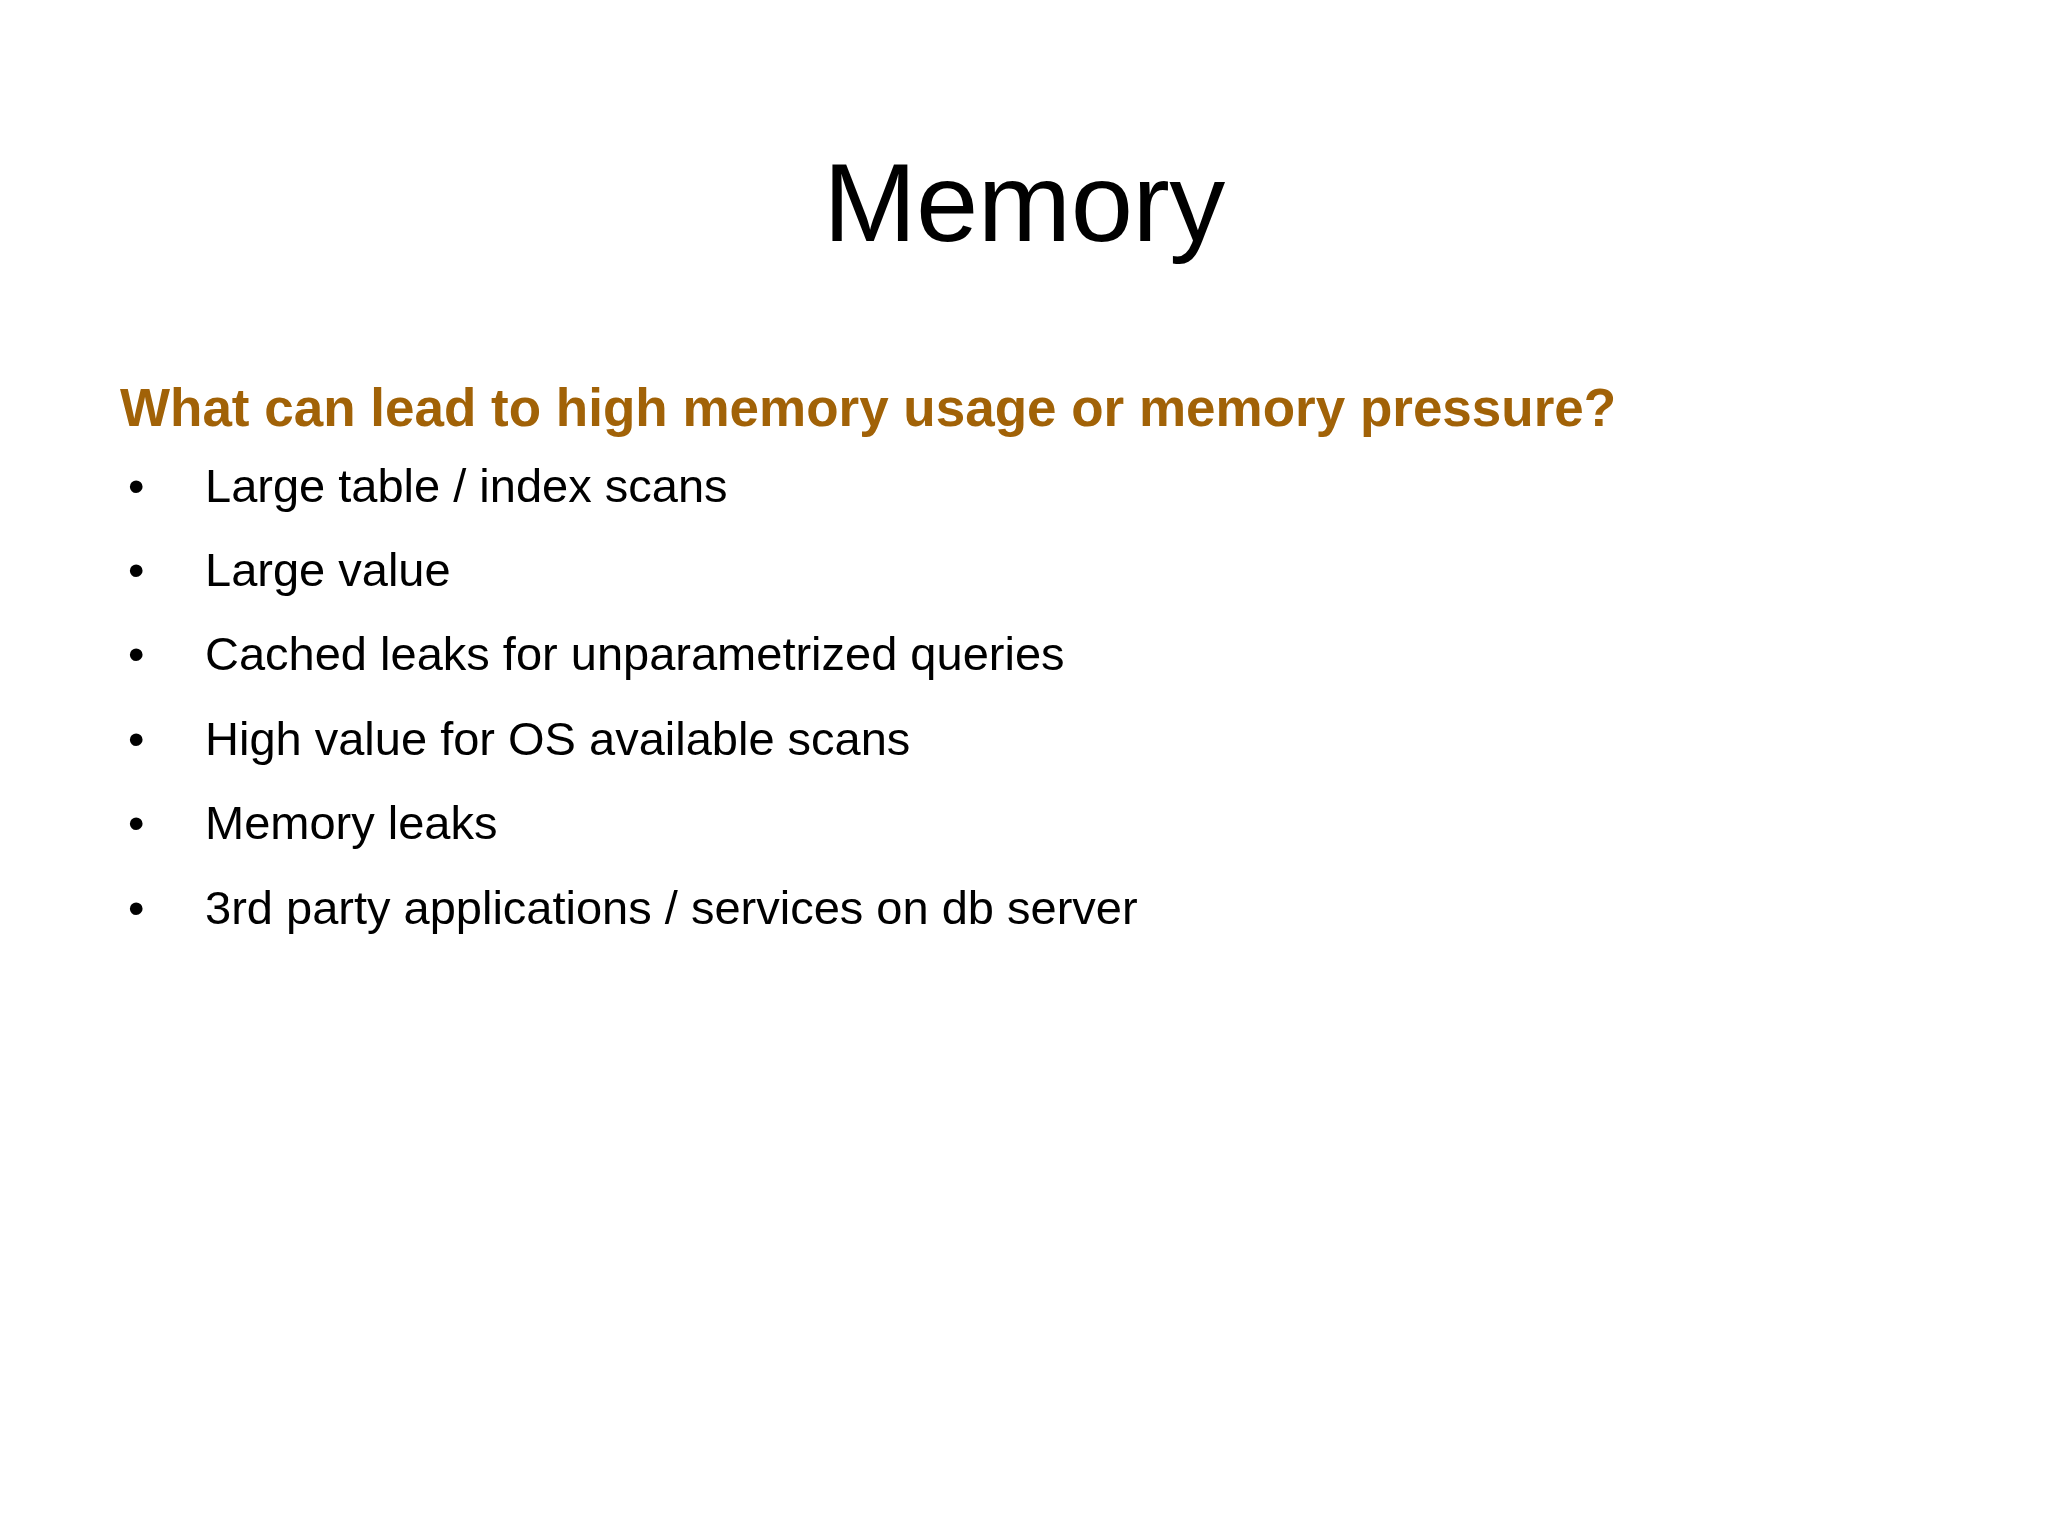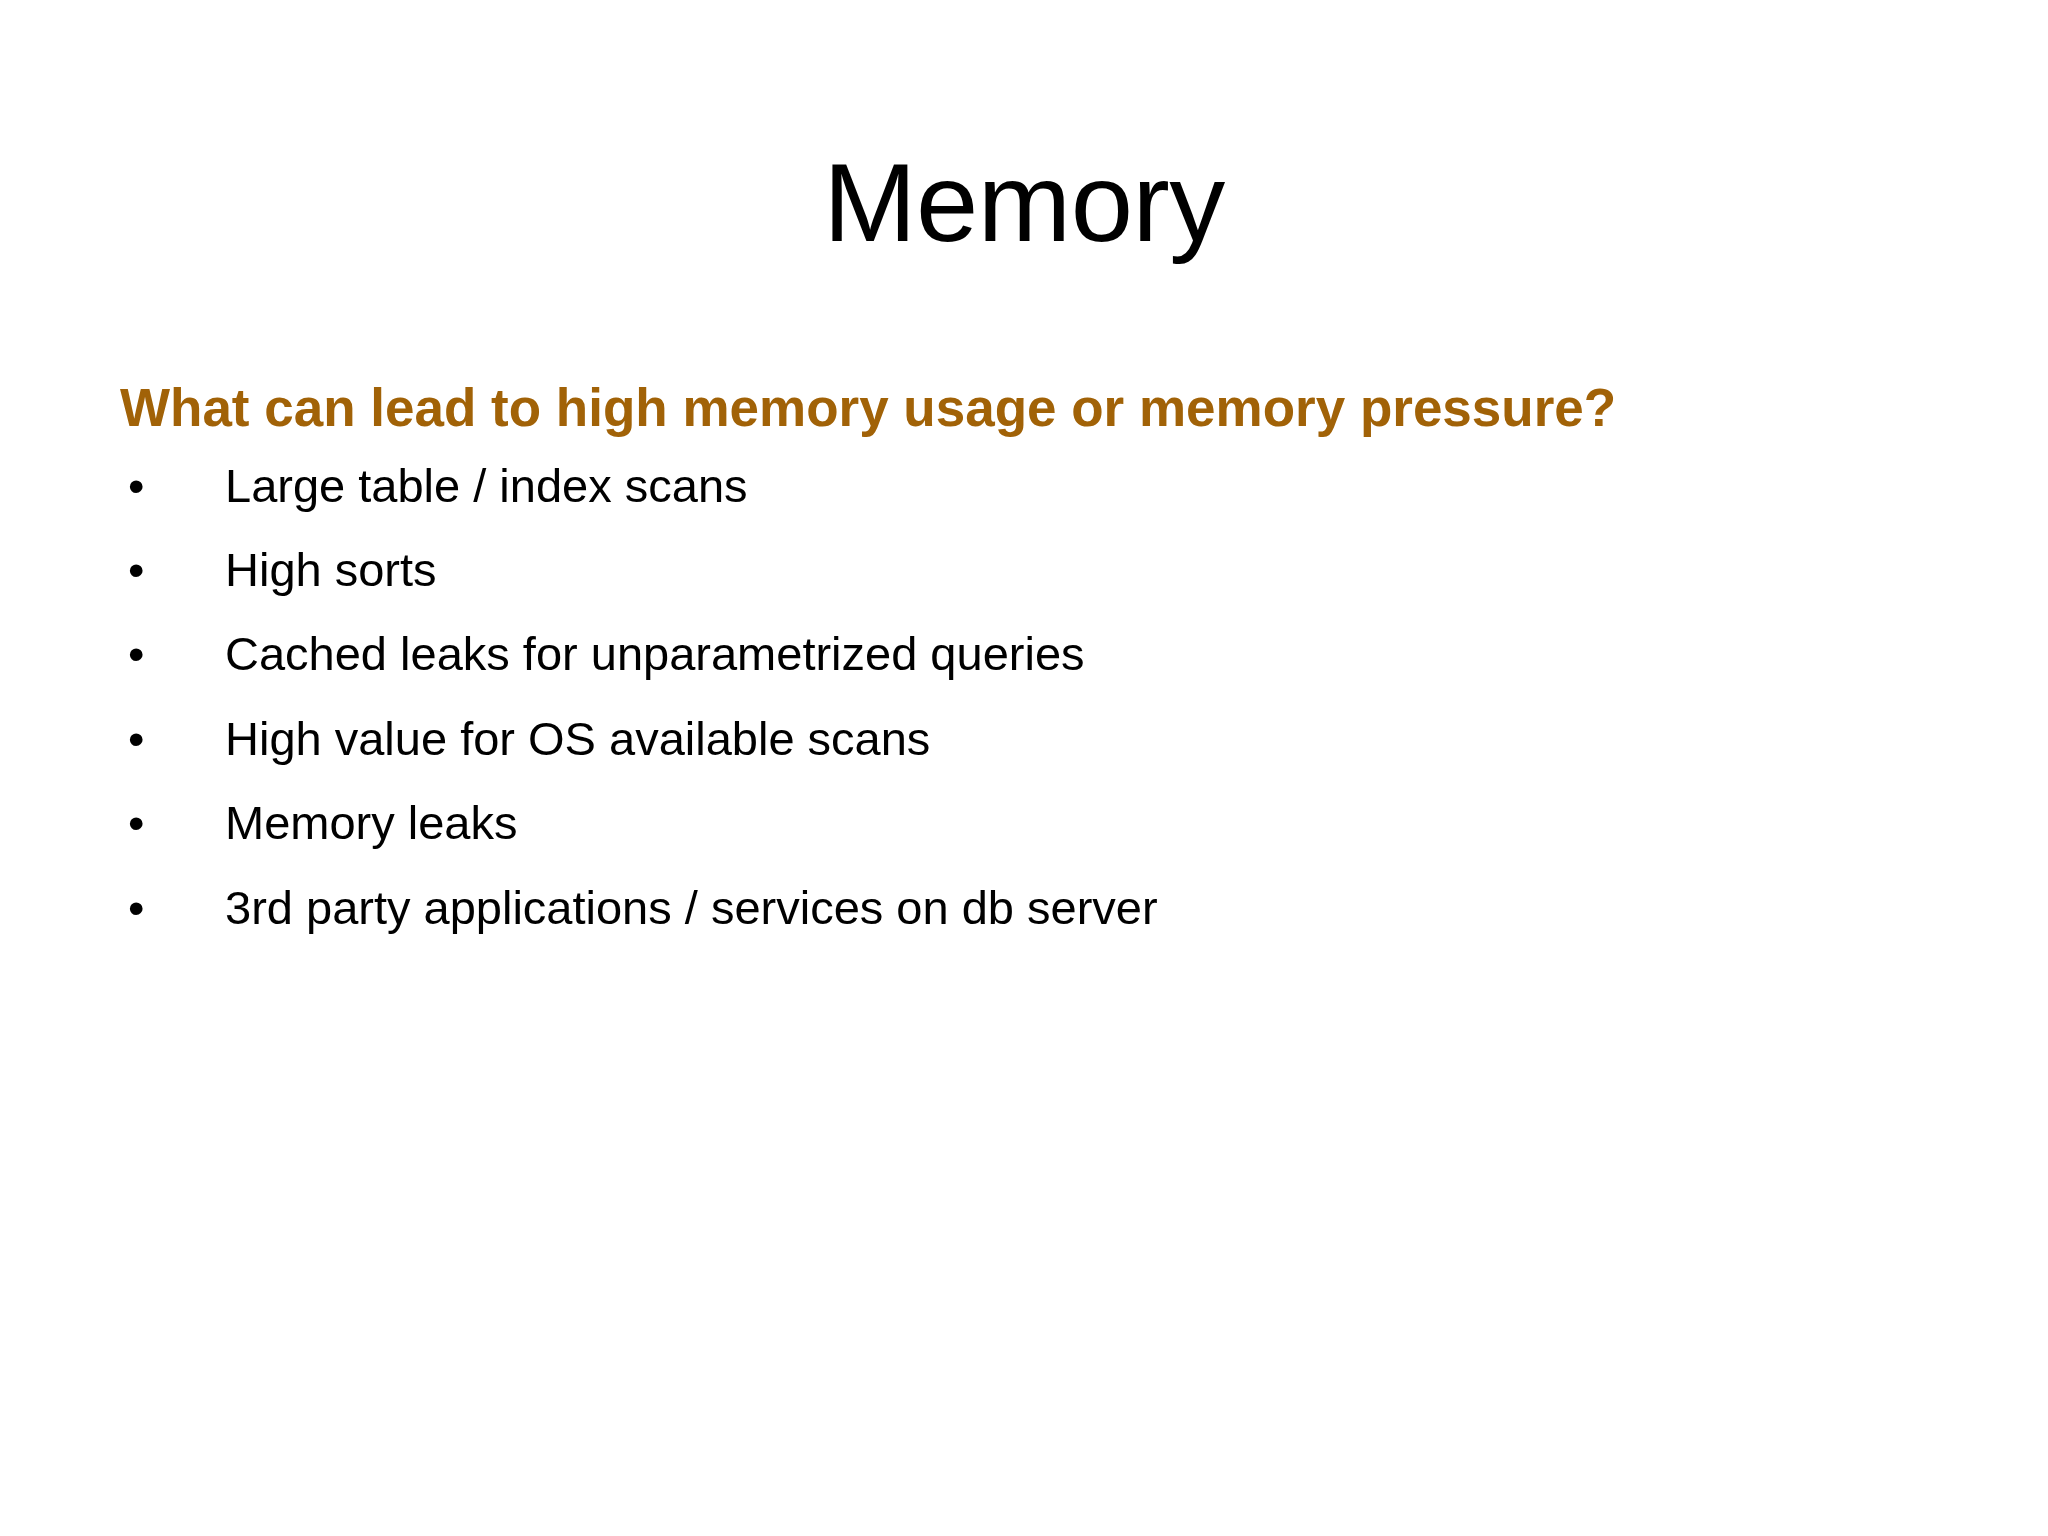--- a/index.html
+++ b/index.html
@@ -71,21 +71,20 @@
     left: 8px;
     top: 0;
     width: 40px;
     font-size: 47px;
     line-height: 1.2;
     color: #000000;
     text-align: left;
   }
   .bullet-text {
     display: inline;
-    margin-left: 20px;
   }
 </style>
 </head>
 <body>
 
 <div id="slide">
 
   <div id="slide-title">Memory</div>
 
   <div id="body-block">
@@ -94,21 +93,21 @@
 
     <ul id="bullet-list">
 
       <li class="bullet-item">
         <span class="bullet-marker">•</span>
         <span class="bullet-text">Large table / index scans</span>
       </li>
 
       <li class="bullet-item">
         <span class="bullet-marker">•</span>
-        <span class="bullet-text">High sorts</span>
+        <span class="bullet-text">Large value</span>
       </li>
 
       <li class="bullet-item">
         <span class="bullet-marker">•</span>
         <span class="bullet-text">Cached leaks for unparametrized queries</span>
       </li>
 
       <li class="bullet-item">
         <span class="bullet-marker">•</span>
         <span class="bullet-text">High value for OS available scans</span>

